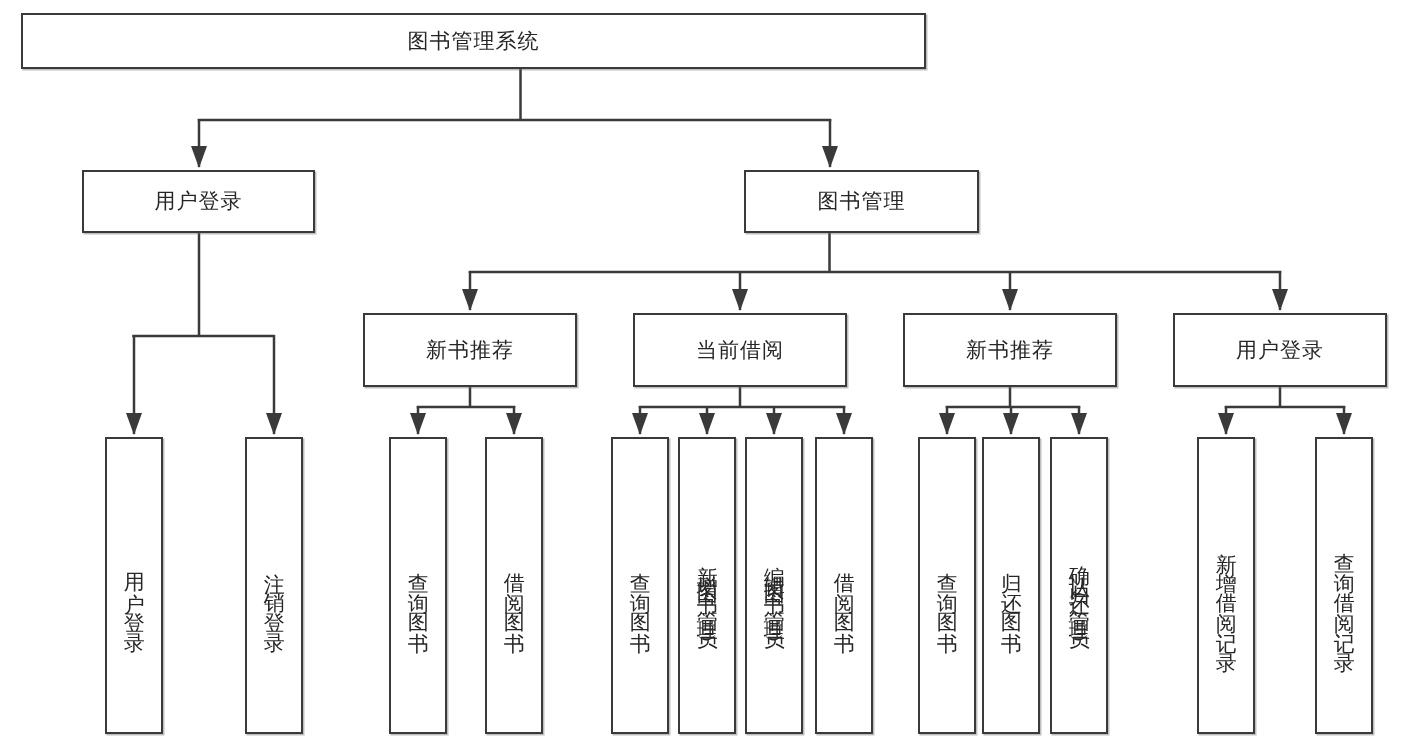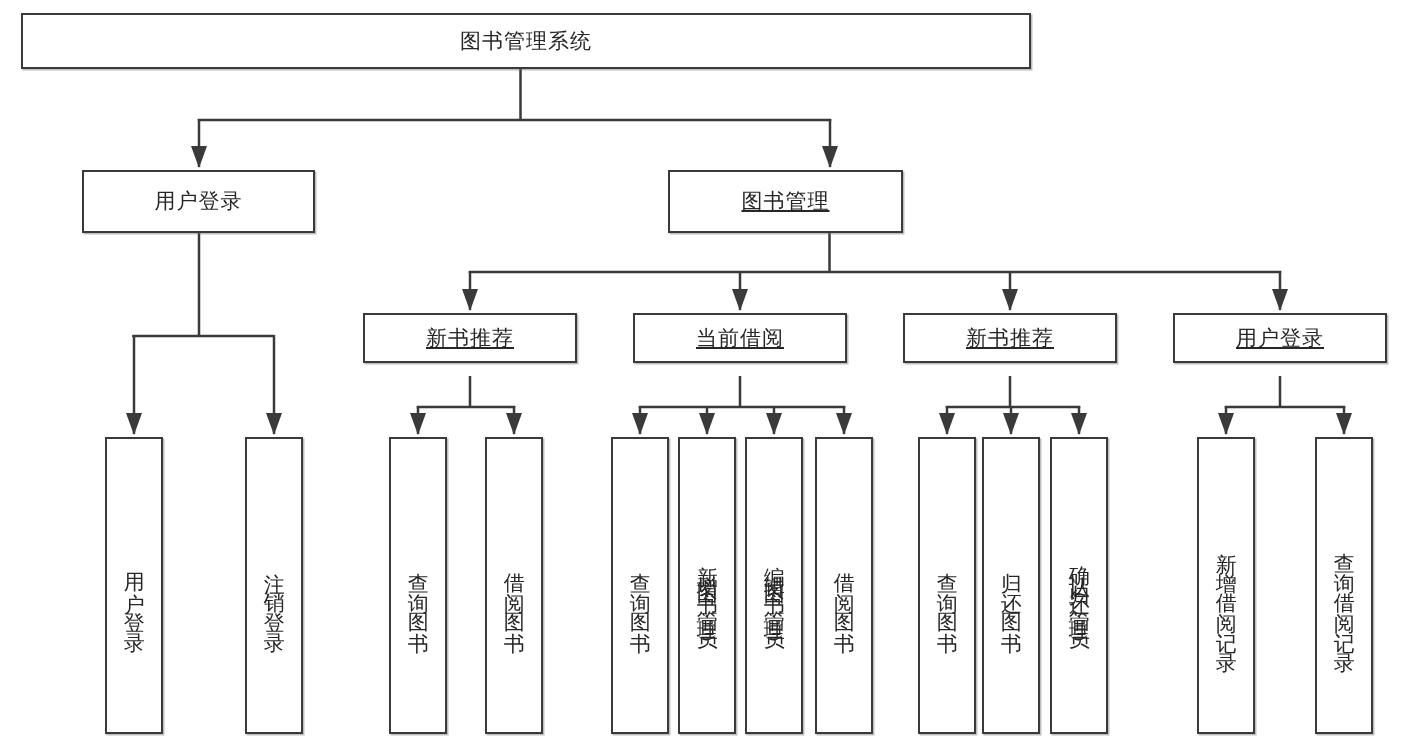--- a/index.html
+++ b/index.html
@@ -19,26 +19,26 @@
     box-shadow:1.5px 1.5px 0 rgba(110,110,110,.45);
     display:flex;align-items:center;justify-content:center;
     color:#262626;
     font-size:21px;
     line-height:1.25;
     letter-spacing:1px;
     white-space:nowrap;
     z-index:2;
   }
   
-  .n-root{left:21px;top:13px;width:1010px;height:56px;justify-content:center;}
+  .n-root{left:21px;top:13px;width:905px;height:56px;justify-content:center;}
   
   .n-l2a{left:82px;top:170px;width:233px;height:63px;}
-  .n-l2b{left:668px;top:170px;width:235px;height:63px;text-decoration:underline;}
+  .n-l2b{left:744px;top:170px;width:235px;height:63px;}
   
-  .n-l3{top:313px;width:214px;height:50px;text-decoration:underline;}
+  .n-l3{top:313px;width:214px;height:74px;}
   .n-l3a{left:363px;} .n-l3b{left:633px;} .n-l3c{left:903px;} .n-l3d{left:1173px;}
   
   .leaf{top:437px;width:58px;height:297px;}
   .leaf .v-text{
     writing-mode:vertical-rl;
     text-orientation:mixed;
     font-size:21px;
     letter-spacing:10px;
   }
   .x-g1a{left:105px;} .x-g1b{left:245px;}

